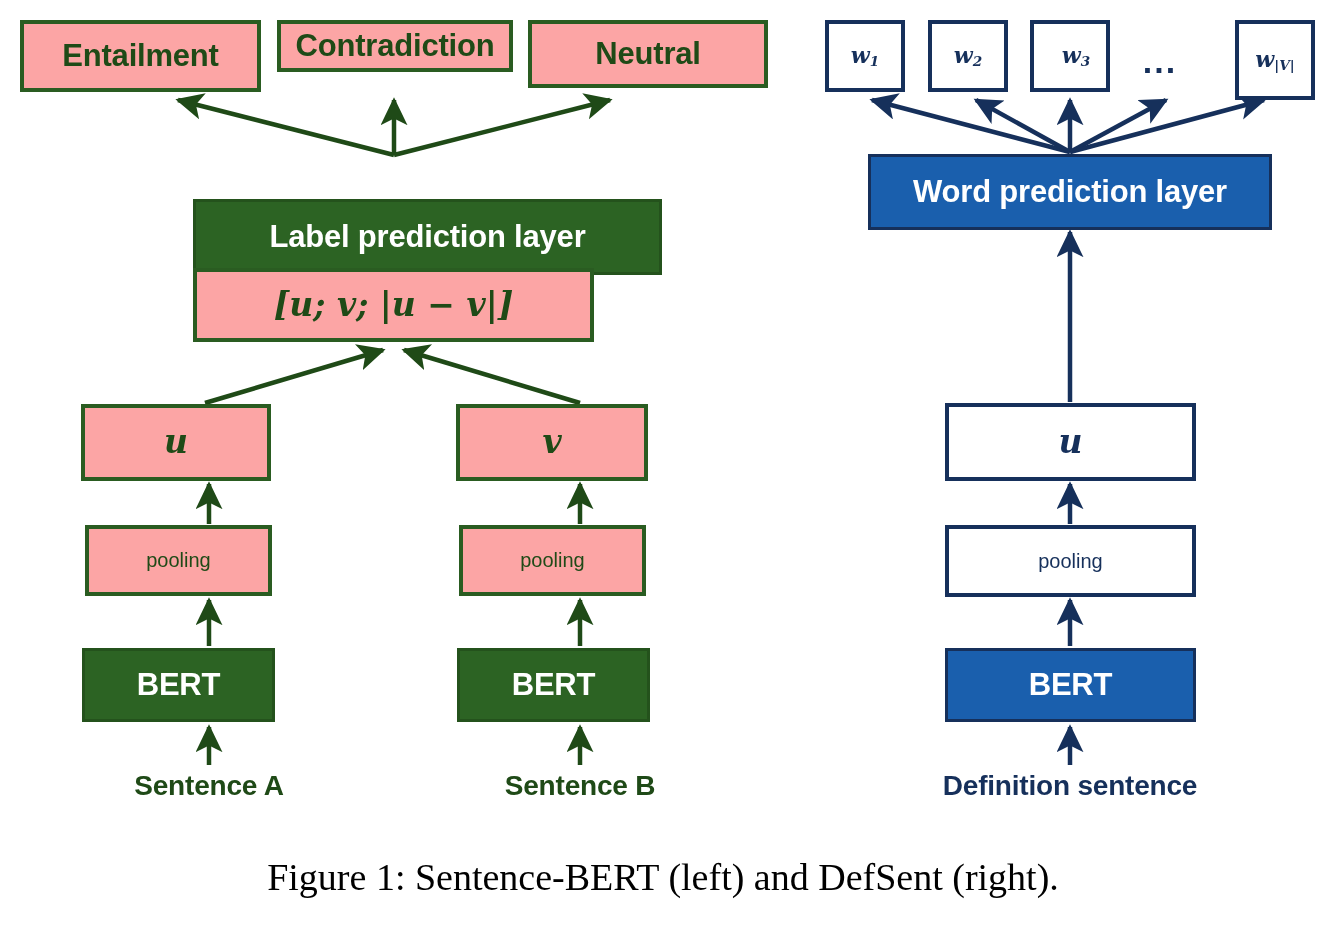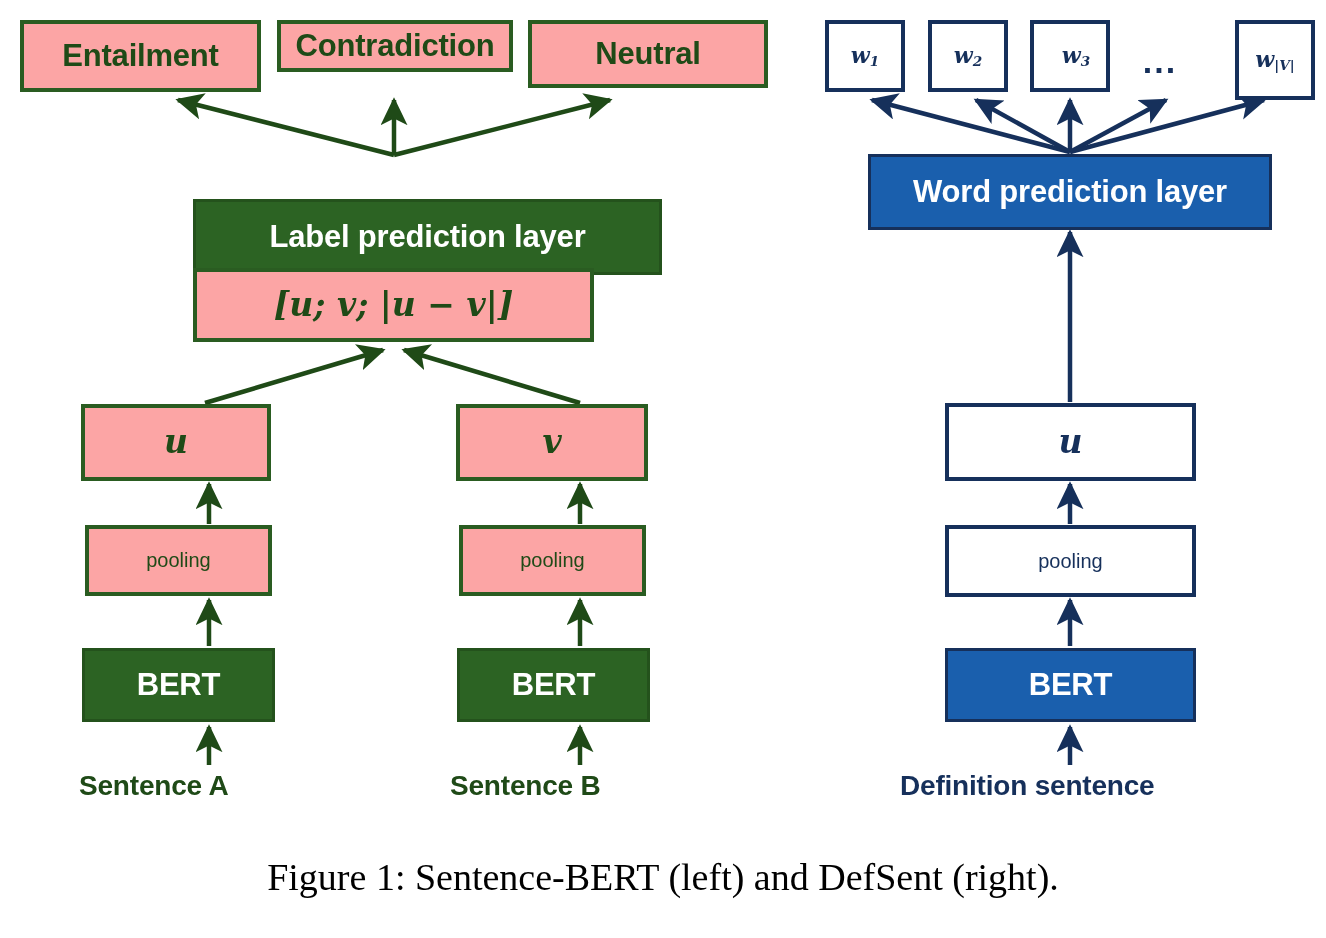--- a/index.html
+++ b/index.html
@@ -53,21 +53,21 @@
   .label-md   { font-size: 20px; font-weight: 400; }
   .math       { font-family: "DejaVu Serif", serif; font-style: italic; font-weight: 700; }
   .math-lg    { font-size: 33px; }
   .math-w     { font-size: 22px; }
 
   .plain-label {
     position: absolute;
     font-size: 28px;
     font-weight: 700;
     letter-spacing: -0.2px;
-    text-align: left;
+    text-align: center;
   }
   .plain-green { color: #1f4a17; }
   .plain-blue  { color: #16305b; }
 
   #arrow-layer {
     position: absolute;
     left: 0; top: 0;
     width: 1326px;
     height: 938px;
     pointer-events: none;

